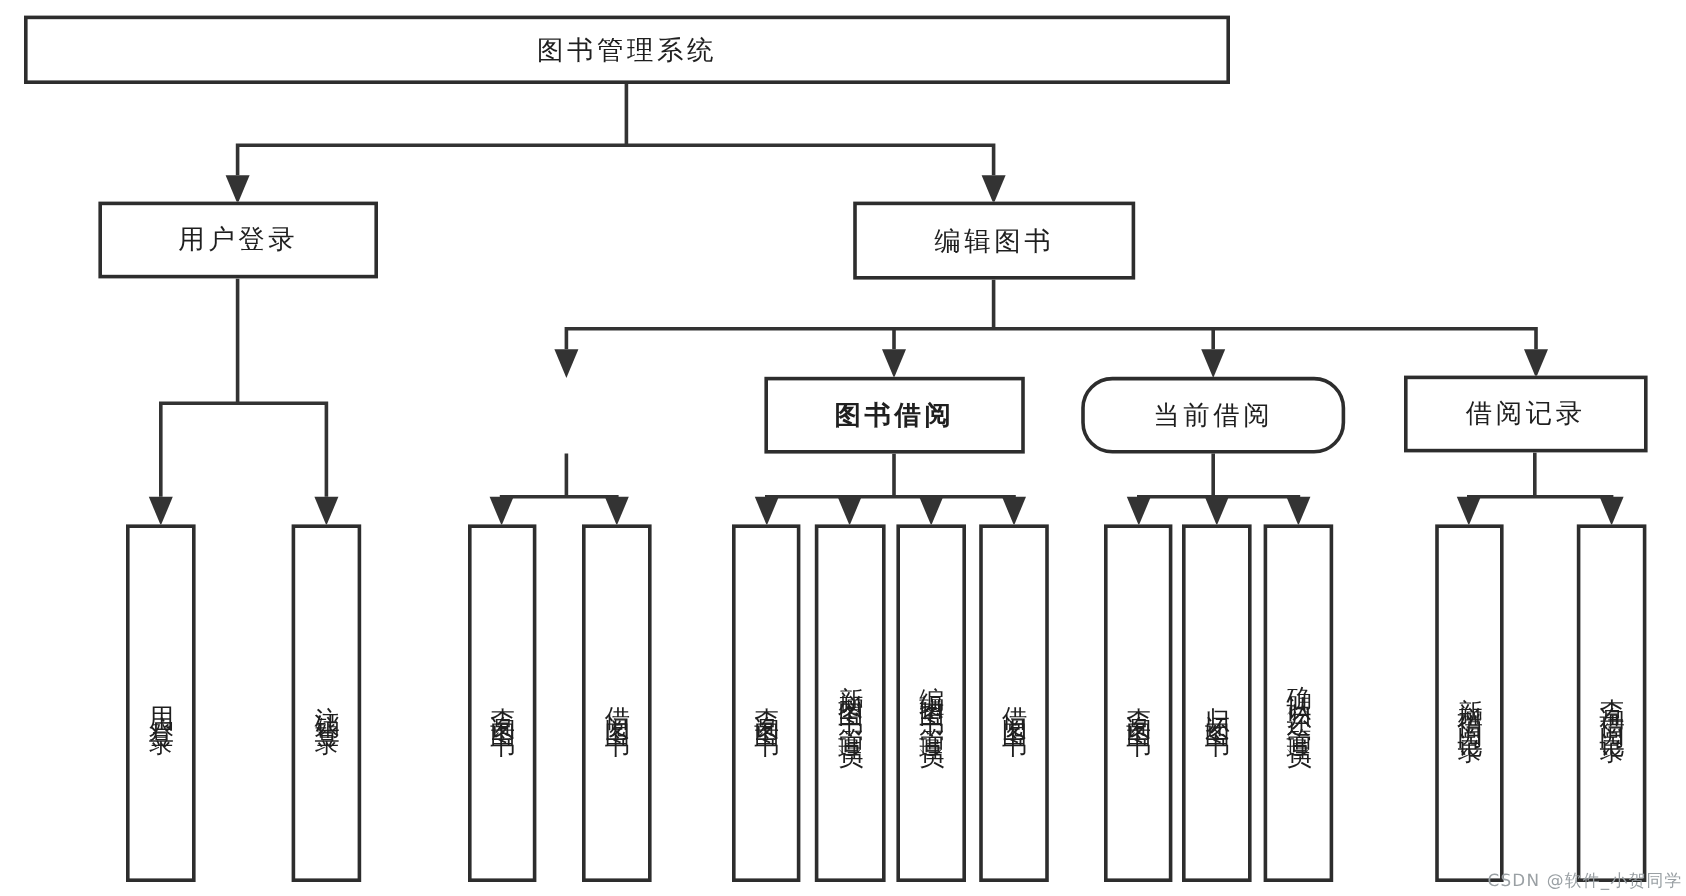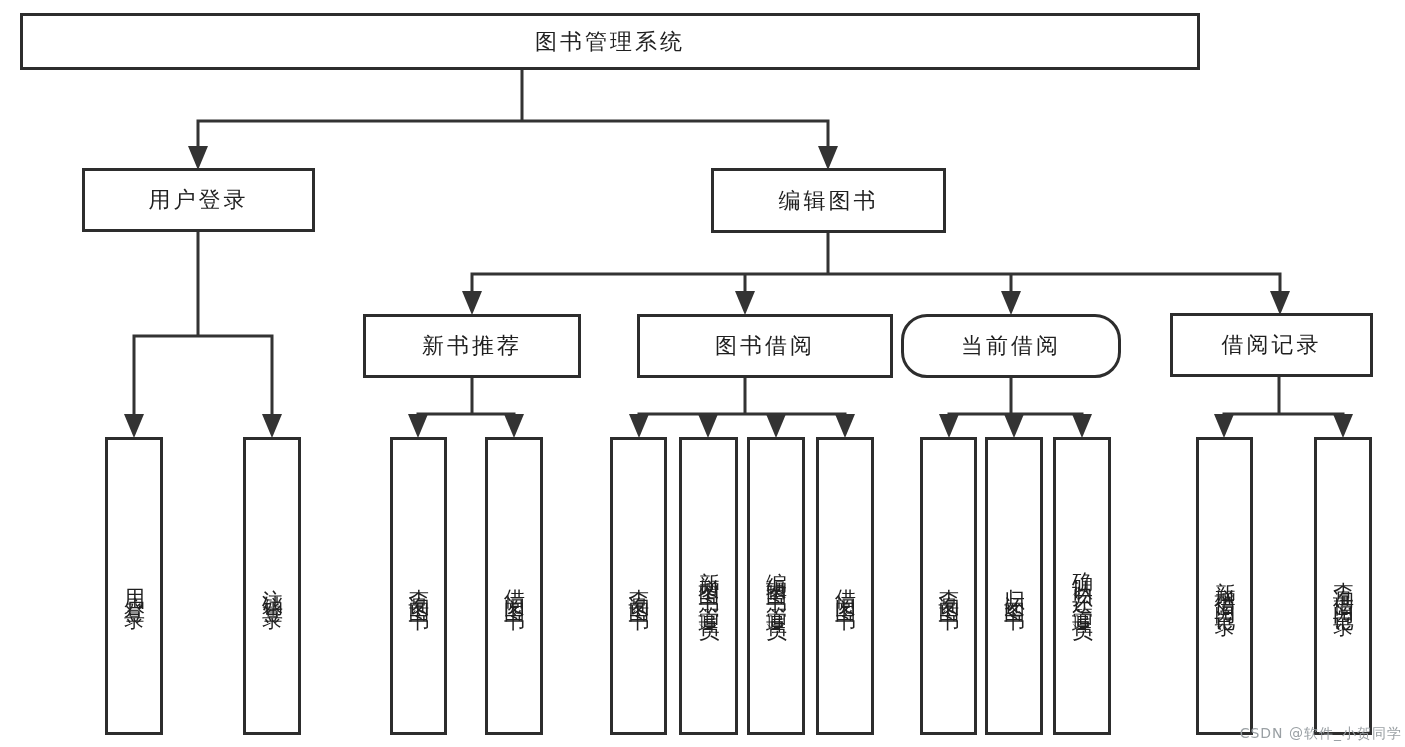--- a/index.html
+++ b/index.html
@@ -75,27 +75,26 @@
       <polygon points="766,414 786,414 776,438"></polygon>
       <polygon points="835,414 855,414 845,438"></polygon>
       <polygon points="939,414 959,414 949,438"></polygon>
       <polygon points="1004,414 1024,414 1014,438"></polygon>
       <polygon points="1072,414 1092,414 1082,438"></polygon>
       <polygon points="1214,414 1234,414 1224,438"></polygon>
       <polygon points="1333,414 1353,414 1343,438"></polygon>
     </g>
   </svg>
 
-  <div class="box h" style="left:20px;top:13px;width:1180px;height:57px;">图书管理系统</div>
+  <div class="box h" style="left:20px;top:13px;width:1005px;height:57px;">图书管理系统</div>
 
   <div class="box h" style="left:82px;top:168px;width:233px;height:64px;">用户登录</div>
   <div class="box h" style="left:711px;top:168px;width:235px;height:65px;">编辑图书</div>
 
-  <div class="box h" style="left:363px;top:314px;width:218px;height:64px;">新书推荐</div>
-  <div class="box h" style="left:637px;top:314px;width:256px;height:64px;">图书借阅</div>
+  <div class="box h" style="left:637px;top:314px;width:217px;height:64px;font-weight:bold;">图书借阅</div>
   <div class="box h" style="left:901px;top:314px;width:220px;height:64px;border-radius:26px;">当前借阅</div>
   <div class="box h" style="left:1170px;top:313px;width:203px;height:64px;">借阅记录</div>
 
   <div class="box v" style="left:105px;top:437px;width:58px;height:298px;">
     <span>用户登录</span>
   </div>
   <div class="box v" style="left:243px;top:437px;width:58px;height:298px;">
     <span>注销登录</span>
   </div>
 

